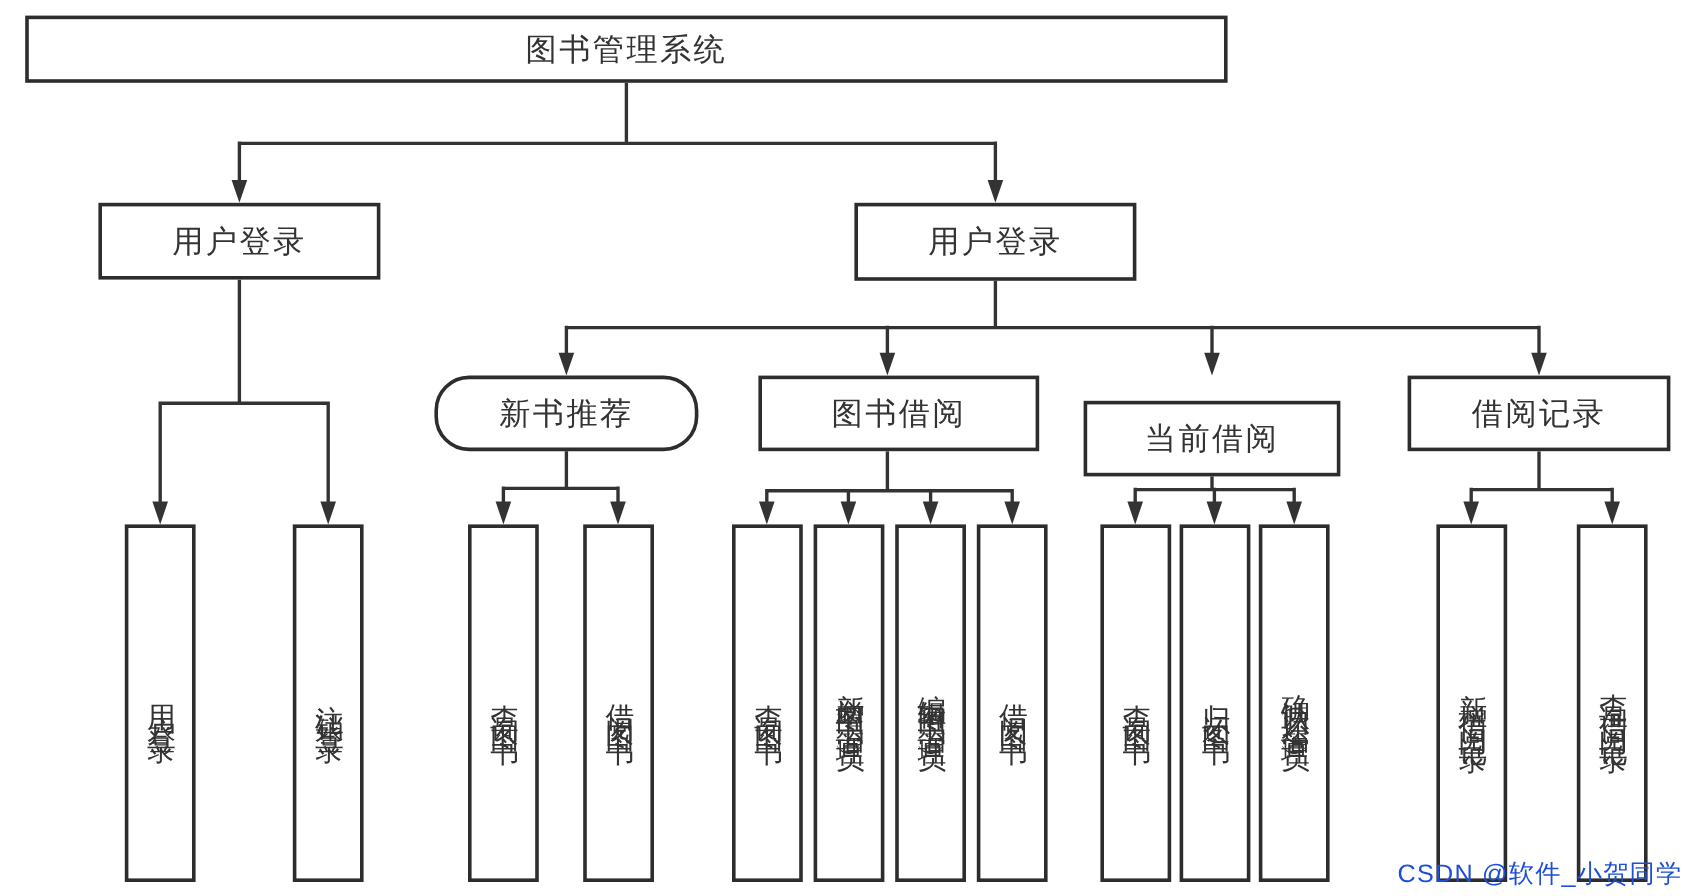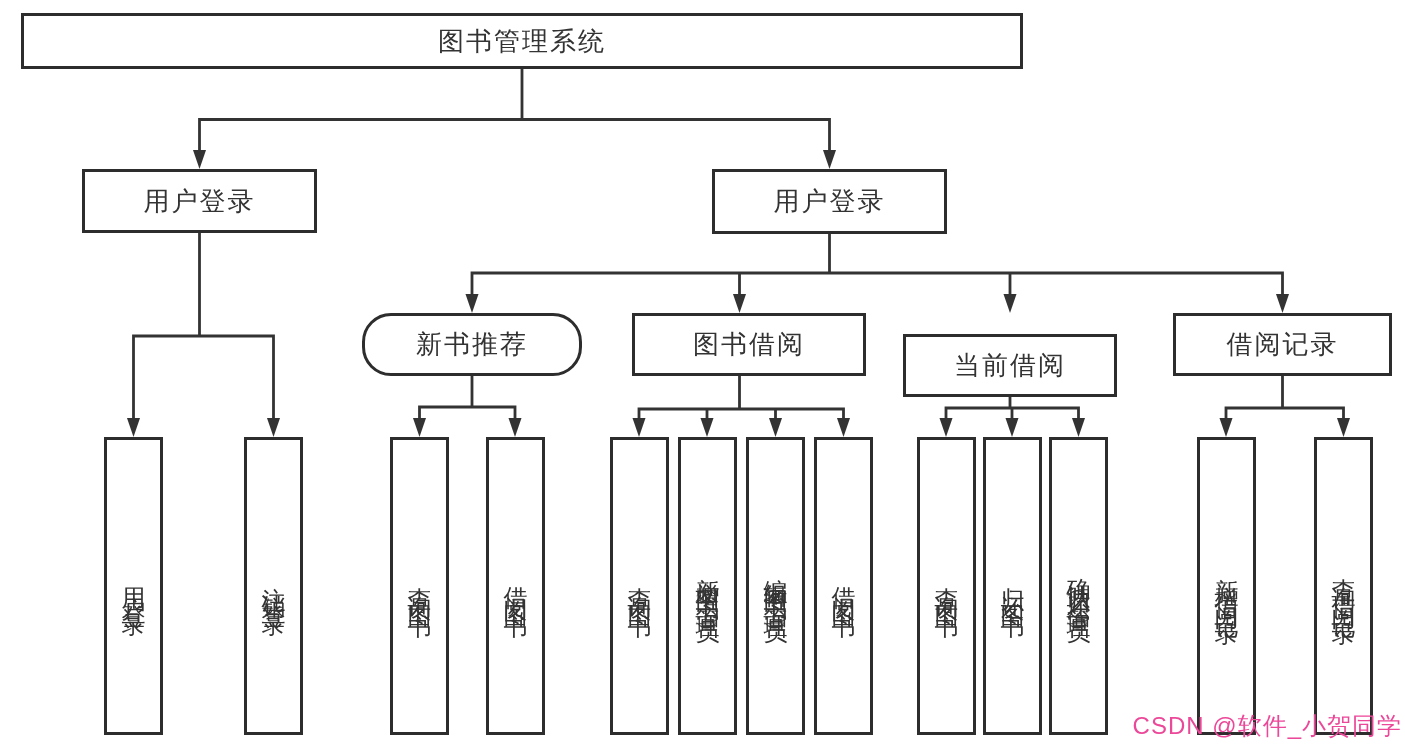--- a/index.html
+++ b/index.html
@@ -36,21 +36,21 @@
   .n-cur-borrow{left:903px;top:313px;width:214px;height:63px;margin-top:21px;}
   .n-borrow-rec{left:1173px;top:313px;width:219px;height:63px;}
   .leaf{top:437px;width:59px;height:298px;}
   .l-a{left:104px;}  .l-b{left:244px;}
   .l-c{left:390px;}  .l-d{left:486px;}
   .l-e{left:610px;}  .l-f{left:678px;}  .l-g{left:746px;}  .l-h{left:814px;}
   .l-i{left:917px;}  .l-j{left:983px;}  .l-k{left:1049px;}
   .l-l{left:1197px;} .l-m{left:1314px;}
   .watermark{
     position:absolute;right:3px;bottom:5px;
-    font-size:24px;color:#ec4899;letter-spacing:1px;
+    font-size:21px;color:#1d4ed8;letter-spacing:1px;
     white-space:nowrap;z-index:5;
   }
 </style>
 </head>
 <body>
 
 <div class="page">
 
   <svg class="edges" viewBox="0 0 1405 747" xmlns="http://www.w3.org/2000/svg">
     <g stroke="#333333" stroke-width="2.8" fill="none">

